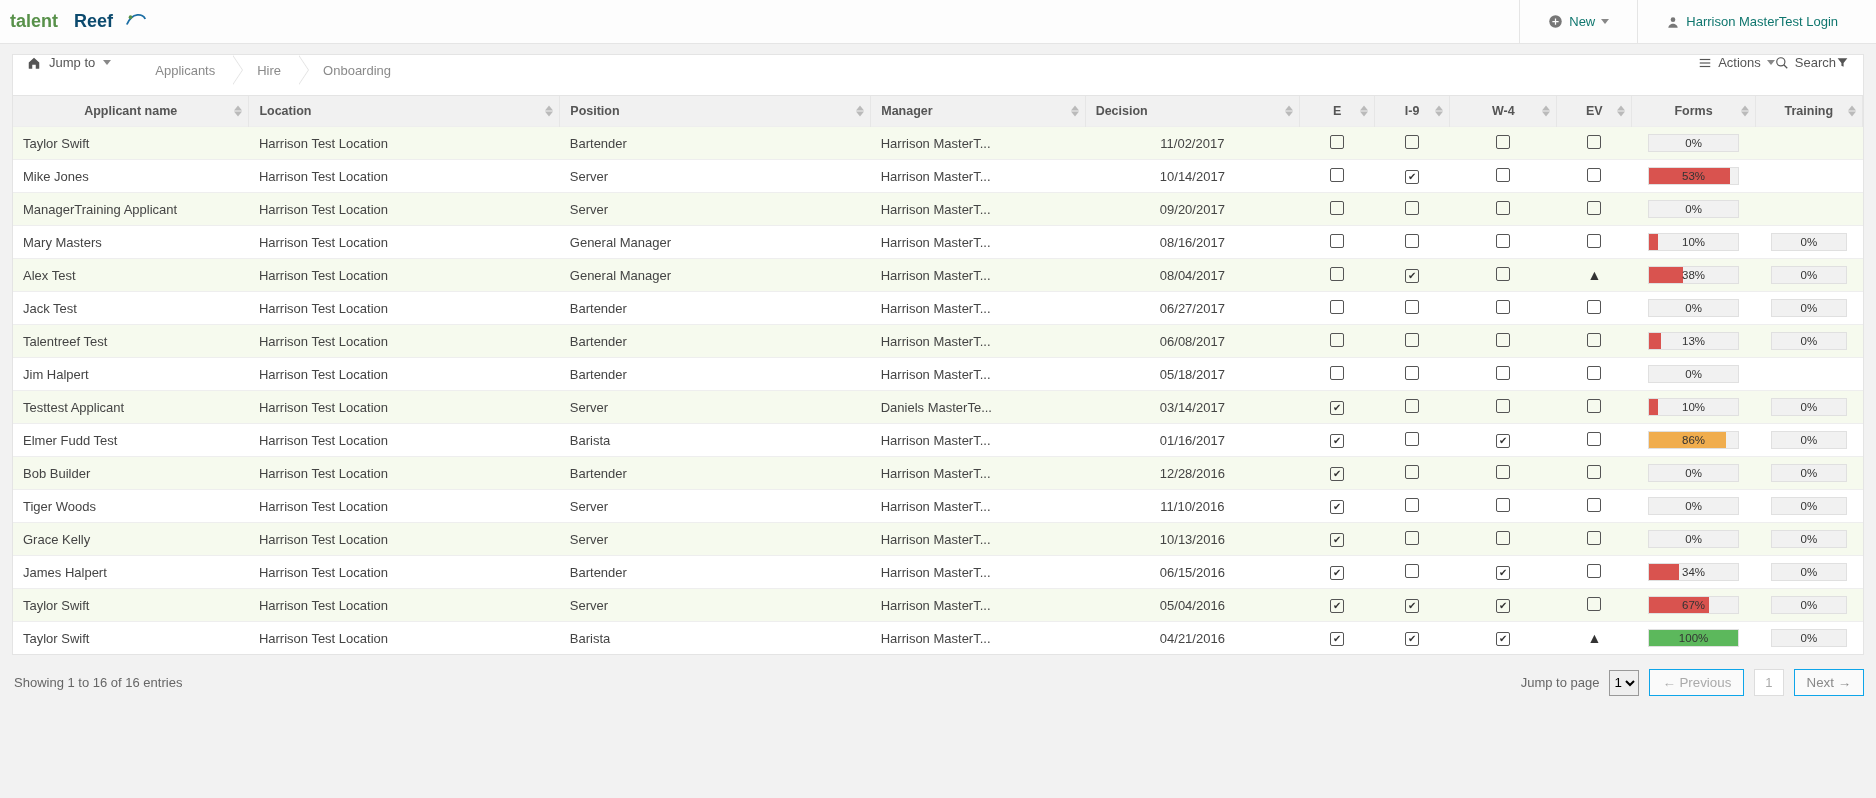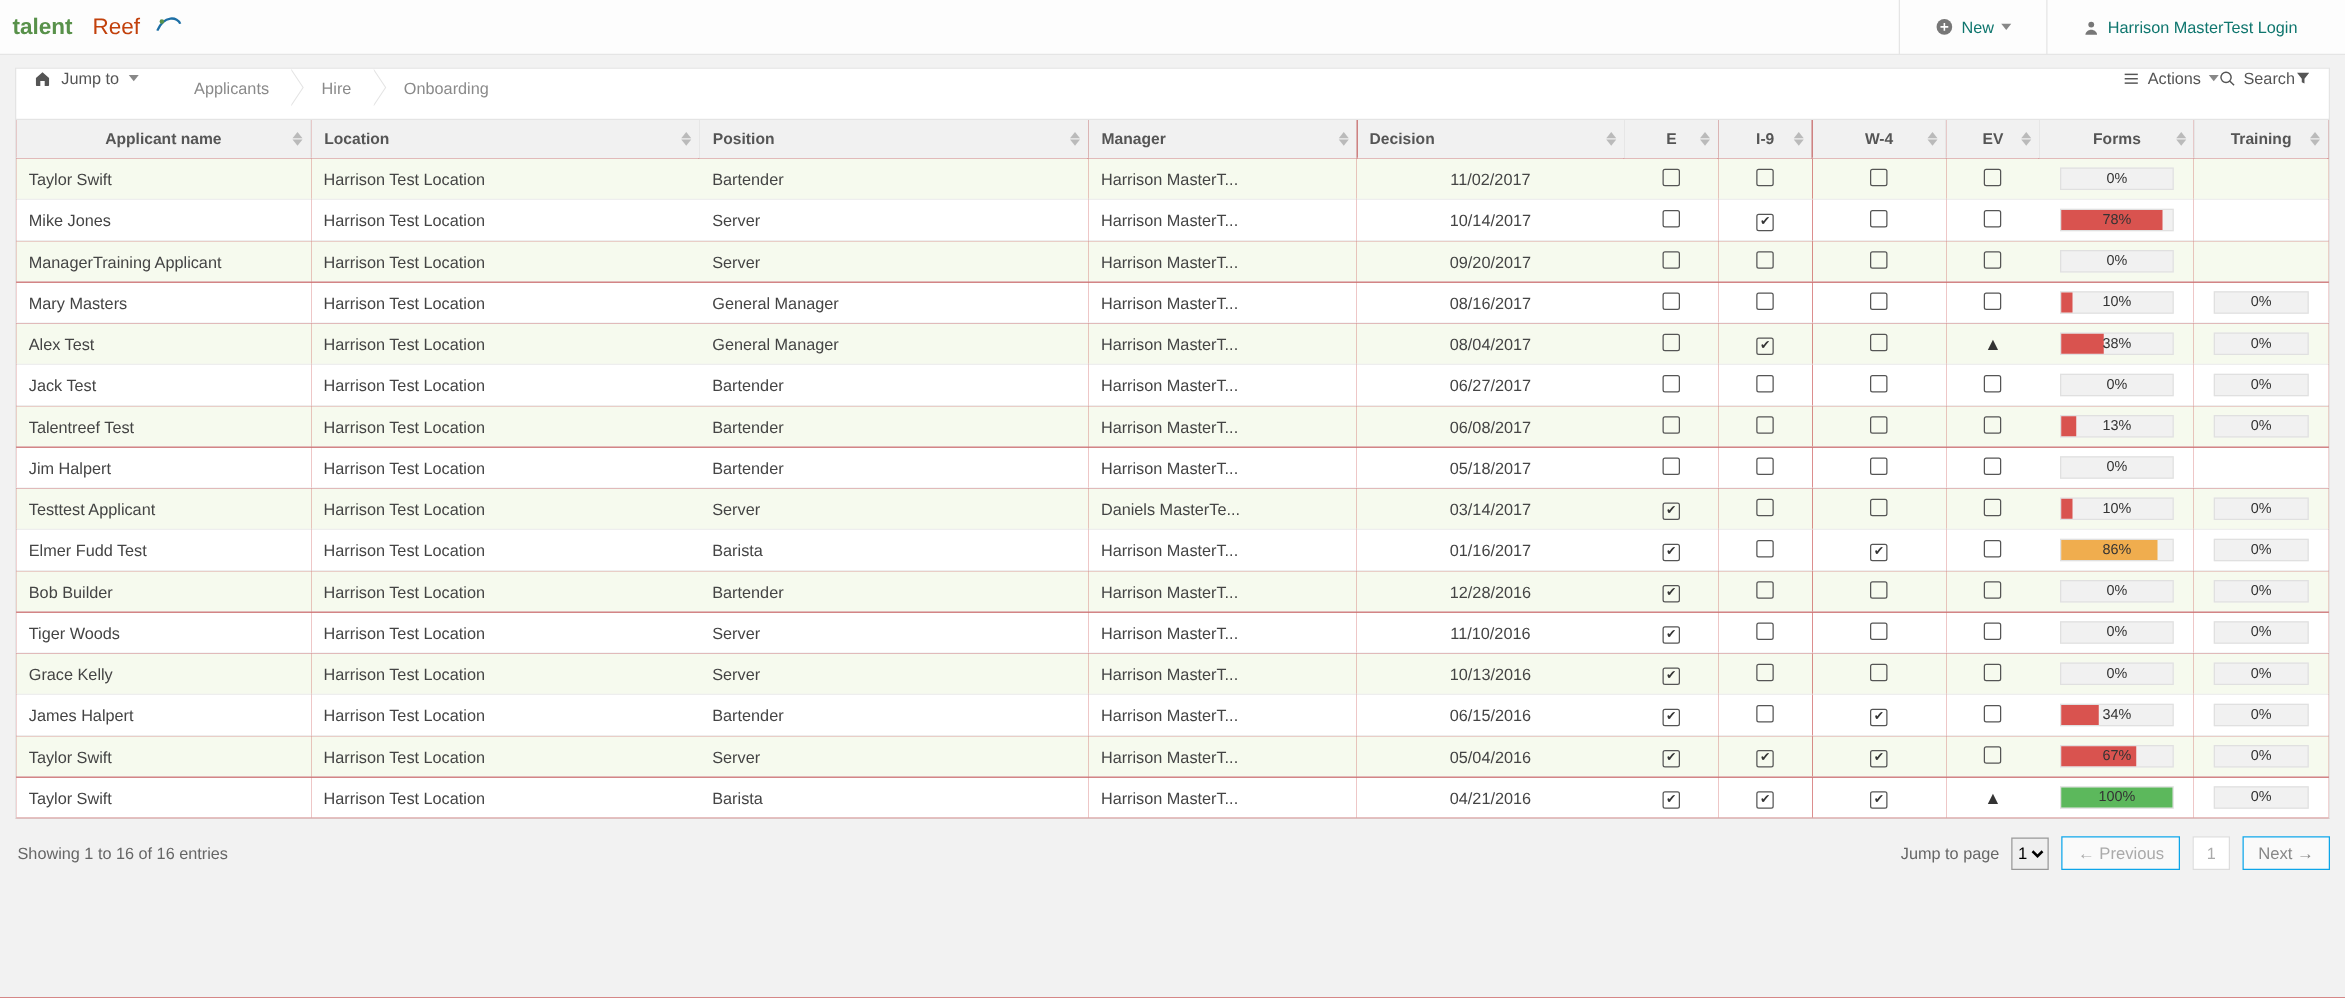--- a/index.html
+++ b/index.html
@@ -3,21 +3,21 @@
 <meta charset="utf-8">
 <style>
   * { box-sizing: border-box; }
   html, body { margin:0; padding:0; font-family: "Helvetica Neue", Arial, sans-serif; font-size:13px; color:#555; background:#f2f2f2; }
   body { width:1876px; }
 
   
   .topbar { height:44px; background:#fdfdfd; border-bottom:1px solid #e5e5e5; display:flex; align-items:center; padding:0 10px; }
   .logo { font-weight:bold; font-size:18px; display:flex; align-items:center; gap:16px; }
   .logo .talent { color:#58914a; }
-  .logo .reef  { color:#c2410c; font-weight:400; }
+  .logo .reef  { color:#0c4a6e; font-weight:700; }
   .logo-swoop { width:22px; height:22px; margin-bottom:6px; margin-left:-4px; }
   .spacer { flex:1; }
   .search-group { display:flex; align-items:stretch; height:30px; }
   .search-input { width:250px; border:1px solid #ccc; border-right:none; padding:0 10px; font-size:13px; color:#888; background:#fff; }
   .search-btn { width:34px; border:1px solid #ccc; background:#fff; color:#666; cursor:pointer; display:flex; align-items:center; justify-content:center; }
   .top-item { display:flex; align-items:center; gap:6px; color:#0f766e; padding:0 28px; height:44px; cursor:pointer; }
   .top-sep { width:1px; height:44px; background:#e5e5e5; }
   .caret-down { width:0;height:0;border-left:4px solid transparent;border-right:4px solid transparent;border-top:5px solid #888; display:inline-block; }
 
   
@@ -35,21 +35,21 @@
   }
   .crumb::after{
     content:""; position:absolute; left:-1px; top:0; width:0; height:0;
     border-top:15px solid transparent; border-bottom:15px solid transparent; border-left:10px solid #fff;
   }
   .crumb:first-child::before, .crumb:first-child::after { display:none; }
   .tool-right { margin-left:auto; display:flex; align-items:center; }
   .tool-link { display:flex; align-items:center; gap:6px; color:#555; cursor:pointer; }
 
   
-  .grid-wrap { margin:0 12px; background:#b91c1c; border:1px solid #e4e4e4; border-top:none; }
+  .grid-wrap { margin:0 12px; background:#6d28d9; border:1px solid #e4e4e4; border-top:none; }
   table.grid { width:100%; border-collapse:collapse; table-layout:fixed; }
   .grid th { background:#f1f1f1; color:#555; font-weight:600; font-size:12.5px; text-align:center; padding:8px 6px; border-right:1px solid #e6e6e6; position:relative; }
   .grid th.left { text-align:left; padding-left:10px; }
   .sort-arrows { position:absolute; right:6px; top:50%; transform:translateY(-50%); display:flex; flex-direction:column; gap:1px; opacity:.35; }
   .sa-up,.sa-dn { width:0;height:0;border-left:4px solid transparent;border-right:4px solid transparent; }
   .sa-up{ border-bottom:5px solid #555;} .sa-dn{ border-top:5px solid #555;}
   .grid td { padding:7px 10px; font-size:13px; color:#444; border-top:1px solid #eee; white-space:nowrap; overflow:hidden; text-overflow:ellipsis; }
   .grid tbody tr:nth-child(odd)  { background:#f6faee; }
   .grid tbody tr:nth-child(even) { background:#ffffff; }
   .grid td.center { text-align:center; }
@@ -254,21 +254,21 @@
           <td>Server</td>
           <td>Harrison MasterT...</td>
           <td class="center">10/14/2017</td>
           <td class="center"><span class="chk"></span></td>
           <td class="center"><span class="chk checked"></span></td>
           <td class="center"><span class="chk"></span></td>
           <td class="center"><span class="chk"></span></td>
           <td class="center">
             <div class="prog">
     <div class="bar red" style="width:91%"></div>
-    <span class="lbl">78%</span></div>
+    <span class="lbl">53%</span></div>
           </td>
           <td class="center"></td>
         </tr>
         <tr>
           <td>ManagerTraining Applicant</td>
           <td>Harrison Test Location</td>
           <td>Server</td>
           <td>Harrison MasterT...</td>
           <td class="center">09/20/2017</td>
           <td class="center"><span class="chk"></span></td>

